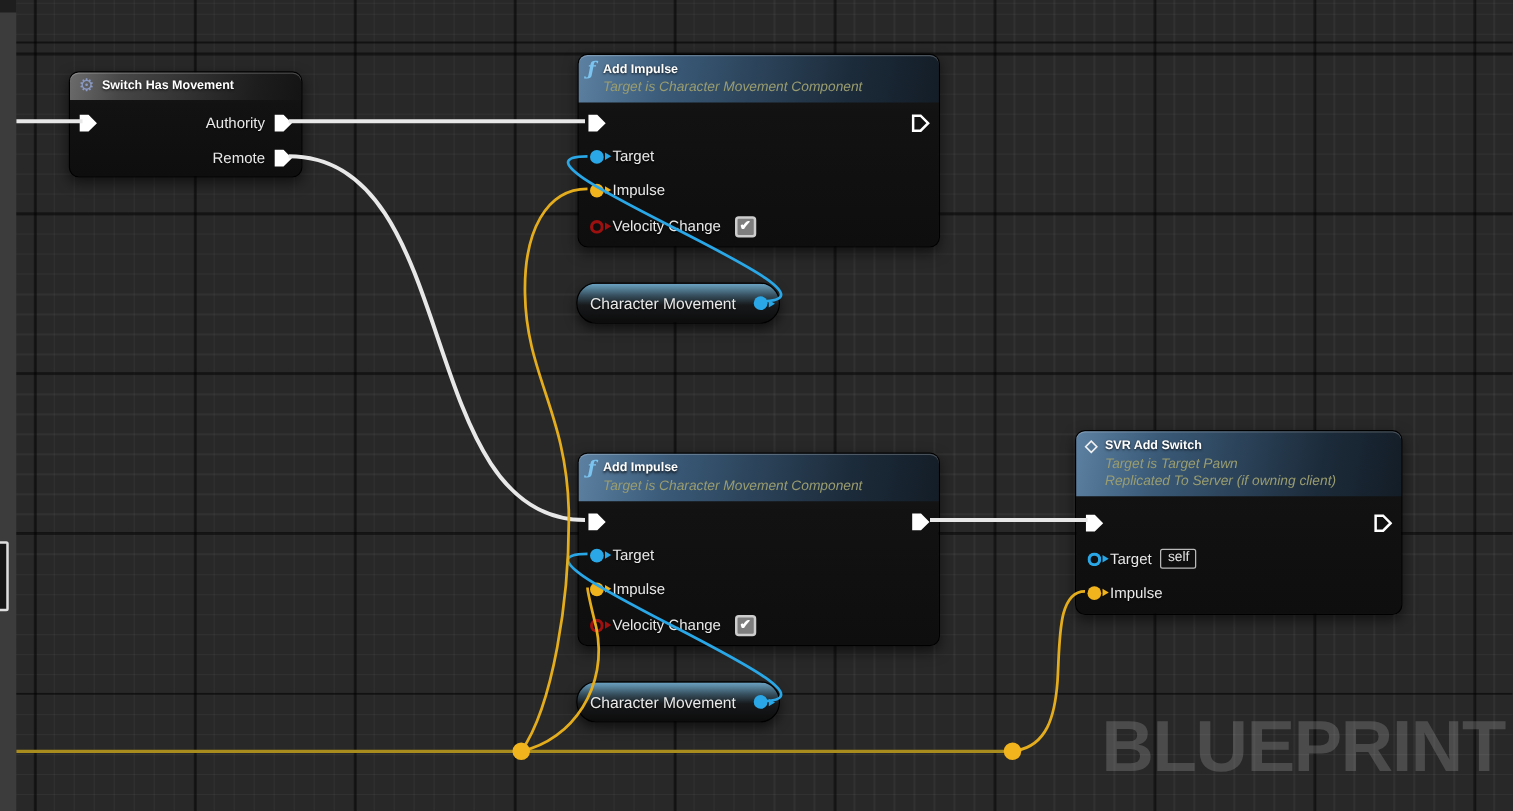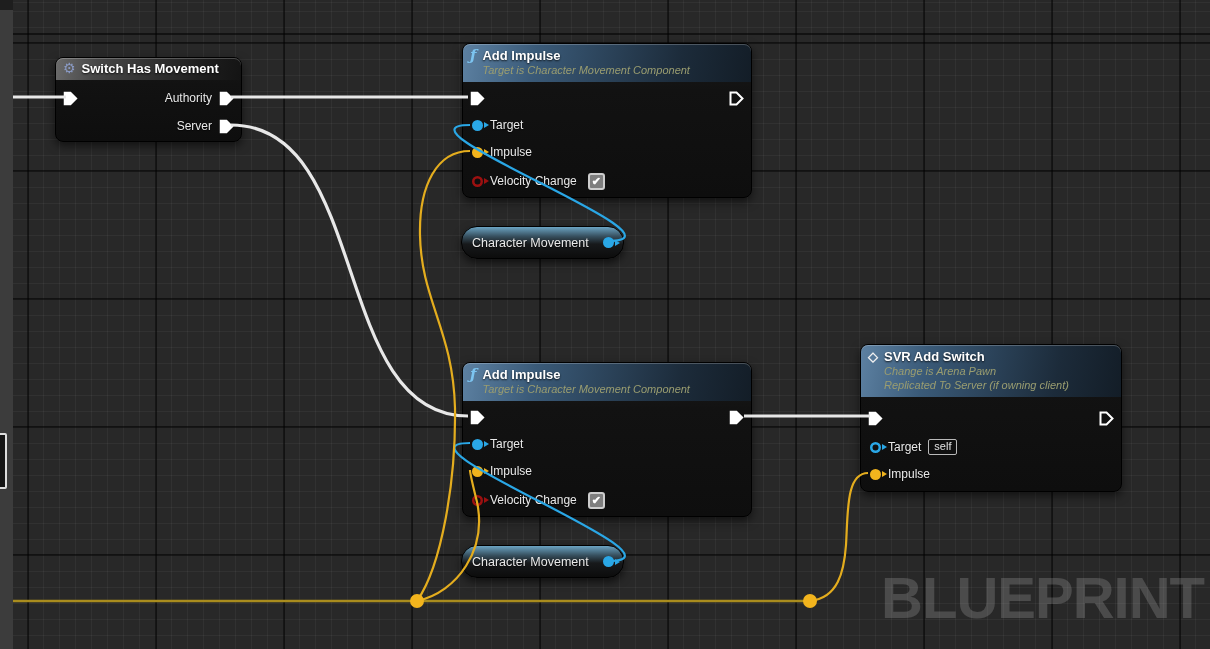--- a/index.html
+++ b/index.html
@@ -37,21 +37,21 @@
     box-shadow:0 4px 10px rgba(0,0,0,0.55);
   }
   .hdr{
     border-radius:7px 7px 0 0;
     padding:4px 8px 5px 7px;
     display:flex; align-items:flex-start; gap:6px;
     box-shadow:inset 0 1px 0 rgba(255,255,255,0.22);
   }
   .hdr-fn{ background:linear-gradient(100deg,#5d81a2 0%, #3a5a78 25%, #1c2b3a 75%, #131d27 100%); }
   .hdr-gray{ background:linear-gradient(100deg,#6b6b6b 0%, #474747 22%, #1d1d1d 80%, #141414 100%); padding-top:3px; padding-bottom:4px;}
-  .ntitle{ font-size:13px; font-weight:bold; color:#ffffff; text-shadow:0 1px 2px rgba(0,0,0,0.8); line-height:15px; white-space:nowrap;}
+  .ntitle{ font-size:10px; font-weight:bold; color:#ffffff; text-shadow:0 1px 2px rgba(0,0,0,0.8); line-height:15px; white-space:nowrap;}
   .nsub{ font-size:11px; font-style:italic; color:#9a9d70; line-height:14px; white-space:nowrap;}
   .icon-fn{ font-family:"DejaVu Serif", serif; font-style:italic; font-weight:bold; color:#7cc4f0; font-size:15px; line-height:15px;}
   .icon-gear{ color:#8a9ac4; font-size:14px; line-height:15px;}
   .icon-event{ color:#f2f2f2; font-size:13px; font-weight:bold; line-height:15px;}
 
   .prow{ position:absolute; height:16px; display:flex; align-items:center; gap:7px; white-space:nowrap;}
   .plabel{ font-size:12px; color:#e9e9e9; text-shadow:0 1px 1px rgba(0,0,0,0.7);}
 
   
   .pin{ position:relative; width:11px; height:11px; border-radius:50%; flex:0 0 auto;}
@@ -116,21 +116,21 @@
       <path d="M1.5 1.5 H7.5 L13.5 7.5 L7.5 13.5 H1.5 Z" fill="#ffffff" stroke="#ffffff" stroke-width="1.5"></path>
     </svg>
   </div>
   <div class="prow" style="top:32px; right:7px;justify-content:space-between;">
     <span class="plabel">Authority</span>
     <svg class="exec" viewBox="0 0 15 15">
       <path d="M1.5 1.5 H7.5 L13.5 7.5 L7.5 13.5 H1.5 Z" fill="#ffffff" stroke="#ffffff" stroke-width="1.5"></path>
     </svg>
   </div>
   <div class="prow" style="top:60px; right:7px;">
-    <span class="plabel">Server</span>
+    <span class="plabel">Remote</span>
     <svg class="exec" viewBox="0 0 15 15">
       <path d="M1.5 1.5 H7.5 L13.5 7.5 L7.5 13.5 H1.5 Z" fill="#ffffff" stroke="#ffffff" stroke-width="1.5"></path>
     </svg>
   </div>
 </div>
 
 <div class="node" style="left:462px; top:43px; width:288px; height:153px;">
   <div class="hdr hdr-fn">
     <span class="icon-fn">ƒ</span>
     <span>
@@ -204,21 +204,21 @@
 <div class="pill" style="left:461px; top:545px; width:161px;">
   <span class="plabel">Character Movement</span>
   <span class="pin filled c-blue"></span>
 </div>
 
 <div class="node" style="left:860px; top:344px; width:260px; height:146px;">
   <div class="hdr hdr-fn">
     <span class="icon-event">◇</span>
     <span>
       <div class="ntitle">SVR Add Switch</div>
-      <div class="nsub">Change is Arena Pawn</div>
+      <div class="nsub">Target is Target Pawn</div>
       <div class="nsub">Replicated To Server (if owning client)</div>
     </span>
   </div>
   <div class="prow" style="top:65px; left:7px;">
     <svg class="exec" viewBox="0 0 15 15">
       <path d="M1.5 1.5 H7.5 L13.5 7.5 L7.5 13.5 H1.5 Z" fill="#ffffff" stroke="#ffffff" stroke-width="1.5"></path>
     </svg>
   </div>
   <div class="prow" style="top:65px; right:7px;">
     <svg class="exec" viewBox="0 0 15 15">

